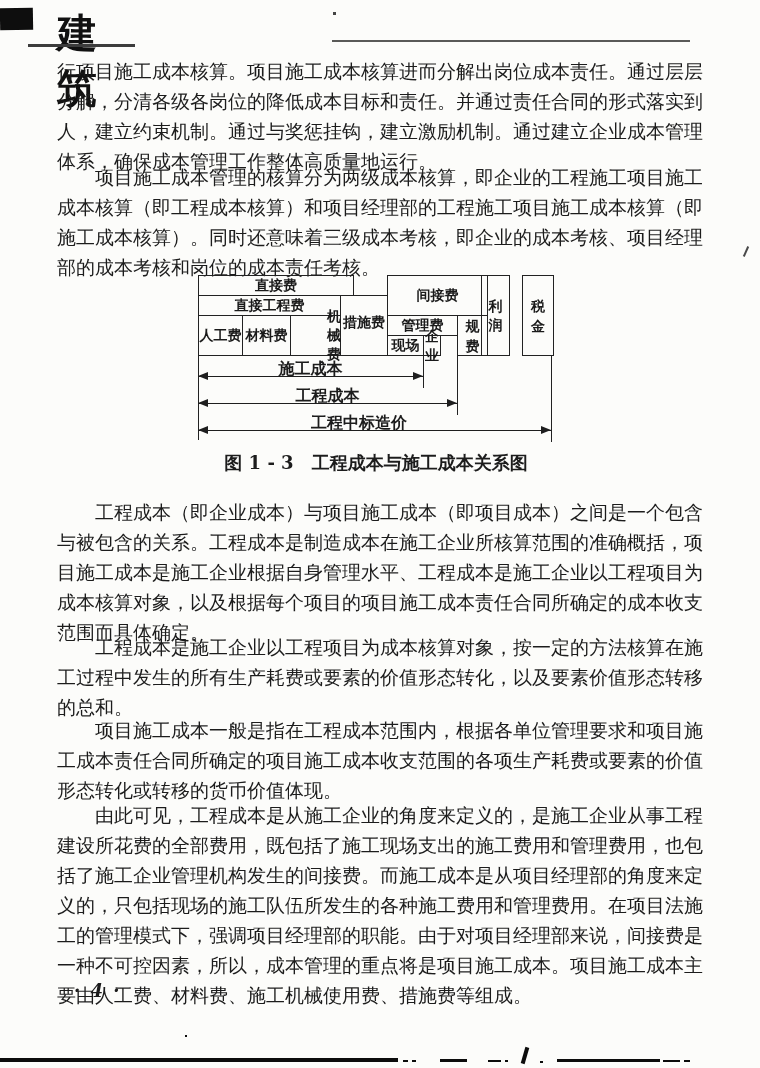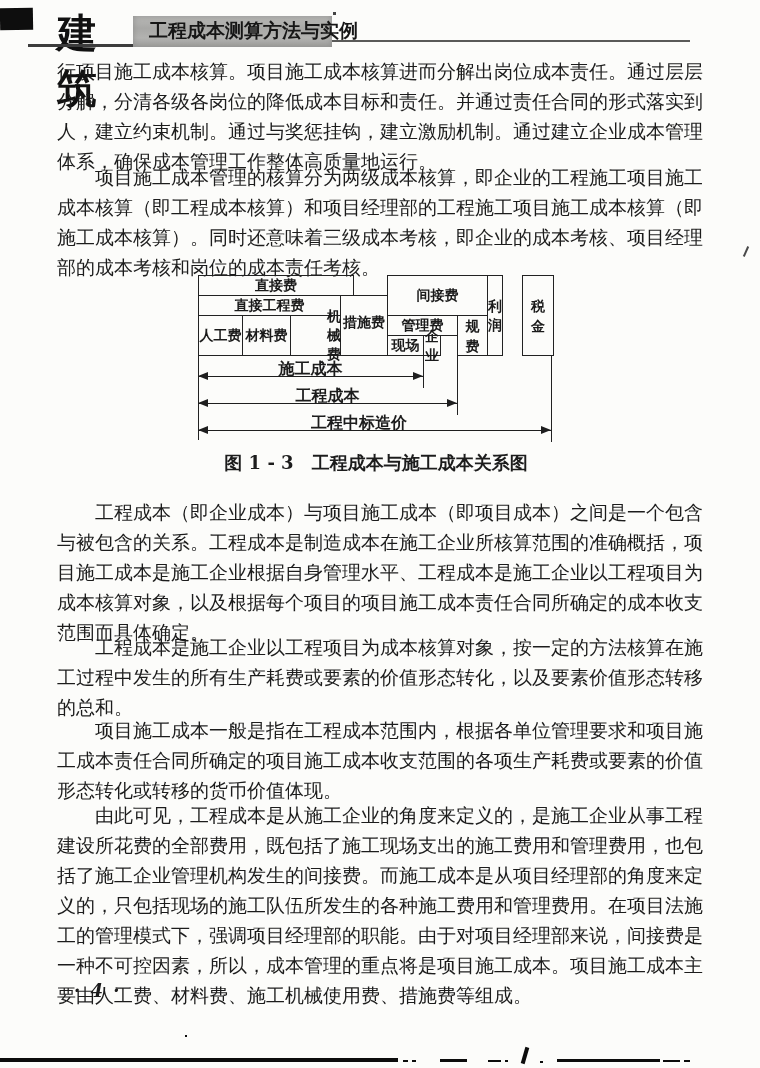--- a/index.html
+++ b/index.html
@@ -65,38 +65,35 @@
   .art{position:absolute;background:#0c0c0c;}
 </style>
 </head>
 <body>
 
 <div class="page">
 
   <div class="blob"></div>
   <div class="logo">建筑</div>
   <div class="logo-underline"></div>
-  <div class="band">
-    <span class="band-text">工程成本测算方法与实例</span>
-  </div>
   <div class="header-rule"></div>
   <div class="header-dot"></div>
 
   <p class="para no-indent" style="top:56px;">行项目施工成本核算。项目施工成本核算进而分解出岗位成本责任。通过层层分解，分清各级各岗位的降低成本目标和责任。并通过责任合同的形式落实到人，建立约束机制。通过与奖惩挂钩，建立激励机制。通过建立企业成本管理体系，确保成本管理工作整体高质量地运行。</p>
   <p class="para" style="top:162px;">项目施工成本管理的核算分为两级成本核算，即企业的工程施工项目施工成本核算（即工程成本核算）和项目经理部的工程施工项目施工成本核算（即施工成本核算）。同时还意味着三级成本考核，即企业的成本考核、项目经理部的成本考核和岗位的成本责任考核。</p>
   <p class="para" style="top:497px;">工程成本（即企业成本）与项目施工成本（即项目成本）之间是一个包含与被包含的关系。工程成本是制造成本在施工企业所核算范围的准确概括，项目施工成本是施工企业根据自身管理水平、工程成本是施工企业以工程项目为成本核算对象，以及根据每个项目的项目施工成本责任合同所确定的成本收支范围而具体确定。</p>
   <p class="para" style="top:632px;">工程成本是施工企业以工程项目为成本核算对象，按一定的方法核算在施工过程中发生的所有生产耗费或要素的价值形态转化，以及要素价值形态转移的总和。</p>
   <p class="para" style="top:715px;">项目施工成本一般是指在工程成本范围内，根据各单位管理要求和项目施工成本责任合同所确定的项目施工成本收支范围的各项生产耗费或要素的价值形态转化或转移的货币价值体现。</p>
   <p class="para" style="top:800px;">由此可见，工程成本是从施工企业的角度来定义的，是施工企业从事工程建设所花费的全部费用，既包括了施工现场支出的施工费用和管理费用，也包括了施工企业管理机构发生的间接费。而施工成本是从项目经理部的角度来定义的，只包括现场的施工队伍所发生的各种施工费用和管理费用。在项目法施工的管理模式下，强调项目经理部的职能。由于对项目经理部来说，间接费是一种不可控因素，所以，成本管理的重点将是项目施工成本。项目施工成本主要由人工费、材料费、施工机械使用费、措施费等组成。</p>
 
   <div class="figure">
 
     <div class="cell" style="left:0;top:0;width:156px;height:21px;">直接费</div>
     <div class="cell" style="left:189px;top:0;width:101px;height:41px;">间接费</div>
-    <div class="cell" style="left:289px;top:0;width:16px;height:81px;">利润</div>
+    <div class="cell" style="left:283px;top:0;width:29px;height:81px;">利润</div>
     <div class="cell stack" style="left:324px;top:0;width:32px;height:81px;">税金</div>
 
     <div class="cell" style="left:0;top:20px;width:143px;height:21px;">直接工程费</div>
     <div class="cell vtop" style="left:142px;top:20px;width:48px;height:61px;">措施费</div>
 
     <div class="cell" style="left:0;top:40px;width:45px;height:41px;">人工费</div>
     <div class="cell" style="left:44px;top:40px;width:49px;height:41px;">材料费</div>
     <div class="cell" style="left:92px;top:40px;width:51px;height:41px;padding-left:37px;">机械费</div>
     <div class="cell" style="left:189px;top:40px;width:71px;height:21px;">管理费</div>
     <div class="cell stack" style="left:259px;top:40px;width:31px;height:41px;">规费</div>

